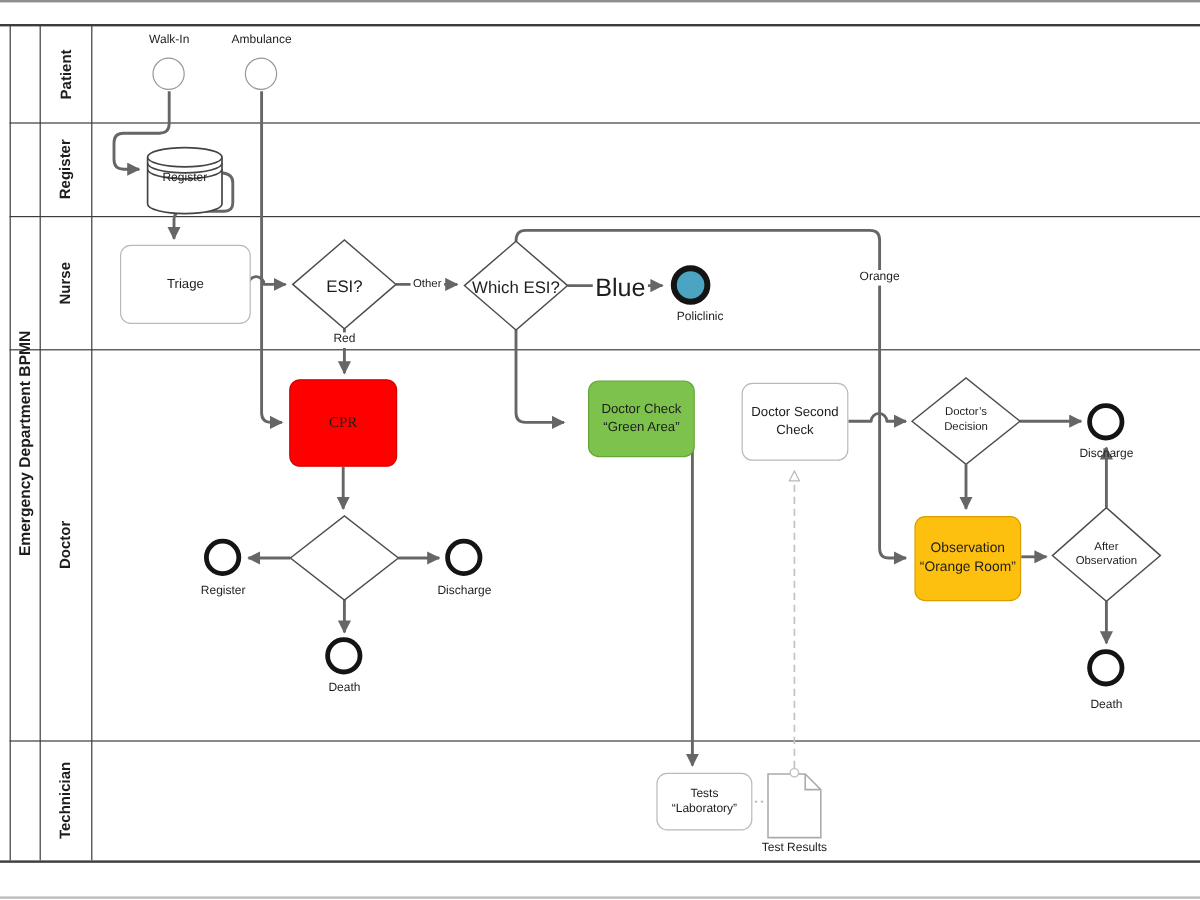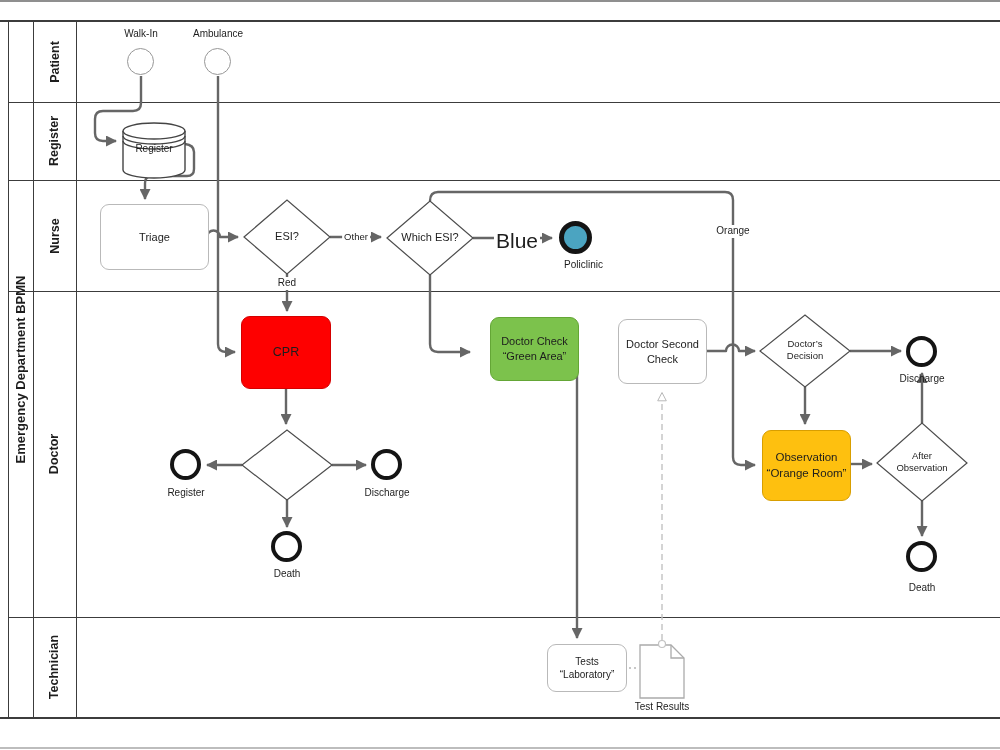--- a/index.html
+++ b/index.html
@@ -21,35 +21,35 @@
   .flow{stroke:#666;stroke-width:2.4;fill:none;stroke-linejoin:round;}
   .assoc-dash{stroke:#c2c2c2;stroke-width:1.4;fill:none;stroke-dasharray:6 4;}
   .assoc-dot{stroke:#b5b5b5;stroke-width:1.4;fill:none;stroke-dasharray:2 3;}
   .gw{fill:#fff;stroke:#4d4d4d;stroke-width:1.2;}
   .store{fill:#fff;stroke:#444;stroke-width:1.4;}
   .doc{fill:#fff;stroke:#ababab;stroke-width:1.3;}
   
   .task{position:absolute;box-sizing:border-box;border:1.3px solid #b9b9b9;border-radius:9px;
         background:#fff;display:flex;flex-direction:column;align-items:center;justify-content:center;
         text-align:center;font-size:11px;line-height:1.35;}
-  .task.red{background:#FE0000;border-color:#d40000;font-size:12.5px;}
+  .task.red{background:#FE0000;border-color:#d40000;font-size:12.5px;font-family:Liberation Serif, serif;}
   .task.green{background:#7CC24C;border-color:#64a636;margin-left:14px;}
   .task.orange{background:#FEC00F;border-color:#d89e00;font-size:11.5px;}
   .task.small{font-size:10px;justify-content:center;}
   
   .event{position:absolute;border-radius:50%;background:#fff;box-sizing:content-box;}
   .event.start{width:25px;height:25px;border:1.5px solid #979797;}
   .event.end{width:23px;height:23px;border:4.5px solid #141414;}
   .event.end.blue{border-width:5px;background:#4BA4C1;}
   
   .lbl{position:absolute;transform:translateX(-50%);white-space:nowrap;font-size:10px;
        text-align:center;line-height:1.25;}
   .lbl.onwire{background:#fff;padding:0 2px;}
   .lbl.big{font-size:21px;}
-  .lbl.gwlbl{font-size:11px;}
+  .lbl.gwlbl{font-size:14px;}
   .lbl.tiny{font-size:9.5px;}
 </style>
 </head>
 <body>
 
 <div class="canvas">
 
   <div class="edge-strip-top"></div>
   <div class="edge-strip-bottom"></div>
 

